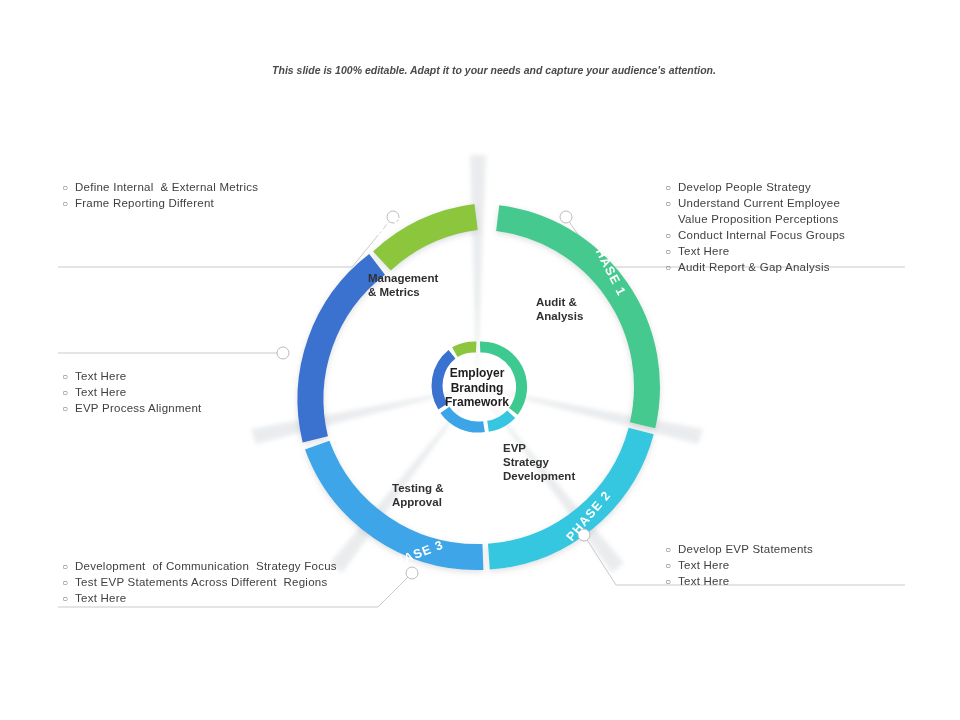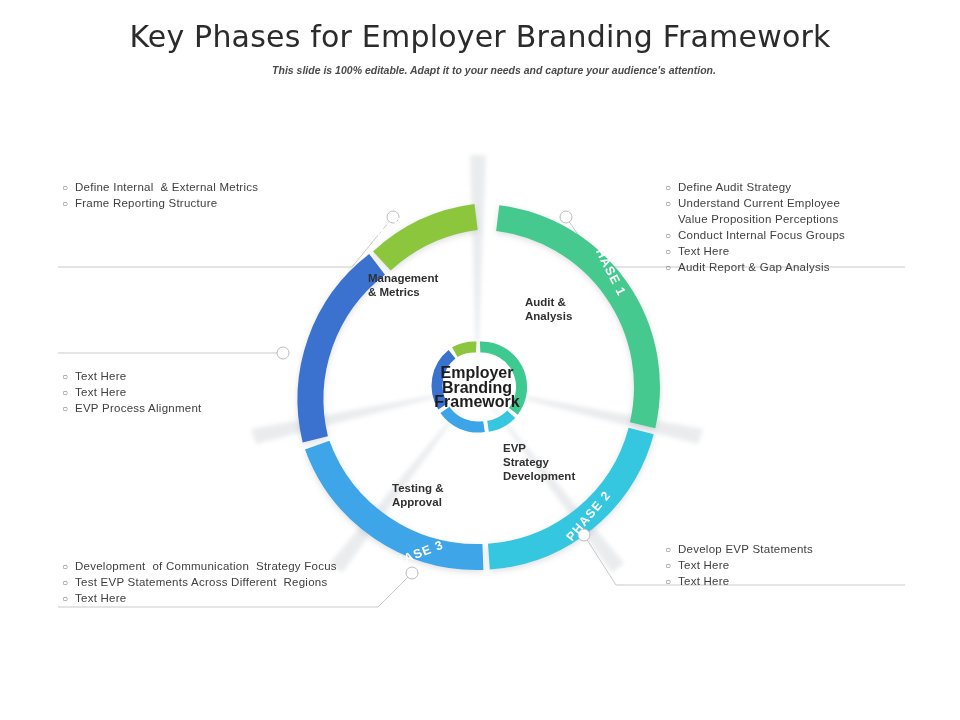--- a/index.html
+++ b/index.html
@@ -47,31 +47,30 @@
     position:absolute;font-size:12.5px;font-weight:bold;color:#ffffff;
     letter-spacing:1.1px;white-space:nowrap;transform-origin:center center;
     font-family:"Liberation Sans", sans-serif;
   }
   .inner-lbl{
     position:absolute;font-size:11.5px;font-weight:bold;color:#303030;
     text-align:left;line-height:14px;white-space:pre;
     font-family:"Liberation Sans", sans-serif;
   }
   .core-lbl{
-    position:absolute;font-size:16px;font-weight:bold;color:#1d1d1d;
+    position:absolute;font-size:12px;font-weight:bold;color:#1d1d1d;
     text-align:center;line-height:14.5px;white-space:pre;width:120px;
     font-family:"Liberation Sans", sans-serif;
   }
 </style>
 </head>
 <body>
 
 <div class="slide">
 
-  <div class="title">Key Phases for Employer Branding Framework</div>
   <div class="subtitle">This slide is 100% editable. Adapt it to your needs and capture your audience's attention.</div>
 
   <div class="stage">
 
     <svg width="960" height="540" viewBox="0 0 960 540">
       <defs>
         <filter id="softshadow" x="-30%" y="-30%" width="160%" height="160%">
           <feDropShadow dx="0" dy="2" stdDeviation="3" flood-color="#9aa0a6" flood-opacity="0.35"></feDropShadow>
         </filter>
         <filter id="wedgeblur" x="-20%" y="-20%" width="140%" height="140%">
@@ -137,47 +136,47 @@
     </svg>
 
     <div class="phase-lbl" style="left:365px;top:122px;transform:rotate(-27deg);">PHASE 5</div>
     <div class="phase-lbl" style="left:578px;top:166px;transform:rotate(63deg);">PHASE 1</div>
     <div class="phase-lbl" style="left:558px;top:414px;transform:rotate(-50deg);">PHASE 2</div>
     <div class="phase-lbl" style="left:384px;top:453px;transform:rotate(-21deg);">PHASE 3</div>
     <div class="phase-lbl" style="left:264px;top:257px;transform:rotate(101deg);">PHASE 4</div>
 
     <div class="inner-lbl" style="left:368px;top:176px;width:116px;">Management
 &amp; Metrics</div>
-    <div class="inner-lbl" style="left:525px;top:200px;width:96px;">Audit &amp;
+    <div class="inner-lbl" style="left:536px;top:200px;width:96px;">Audit &amp;
 Analysis</div>
     <div class="inner-lbl" style="left:503px;top:346px;width:110px;">EVP
 Strategy
 Development</div>
     <div class="inner-lbl" style="left:392px;top:386px;width:110px;">Testing &amp;
 Approval</div>
 
     <div class="core-lbl" style="left:417px;top:271px;">Employer
 Branding
 Framework</div>
   </div>
 
   <div class="blk" id="blk5">
       <div class="bl">
         <span class="mk">○</span>
         <span class="tx">Define Internal  &amp; External Metrics</span>
       </div>
       <div class="bl">
         <span class="mk">○</span>
-        <span class="tx">Frame Reporting Structure</span>
+        <span class="tx">Frame Reporting Different</span>
       </div>
     </div>
   <div class="blk" id="blk1">
       <div class="bl">
         <span class="mk">○</span>
-        <span class="tx">Define Audit Strategy</span>
+        <span class="tx">Develop People Strategy</span>
       </div>
       <div class="bl">
         <span class="mk">○</span>
         <span class="tx">Understand Current Employee</span>
       </div>
       <div class="bl">
         <span class="mk"></span>
         <span class="tx">Value Proposition Perceptions</span>
       </div>
       <div class="bl">

